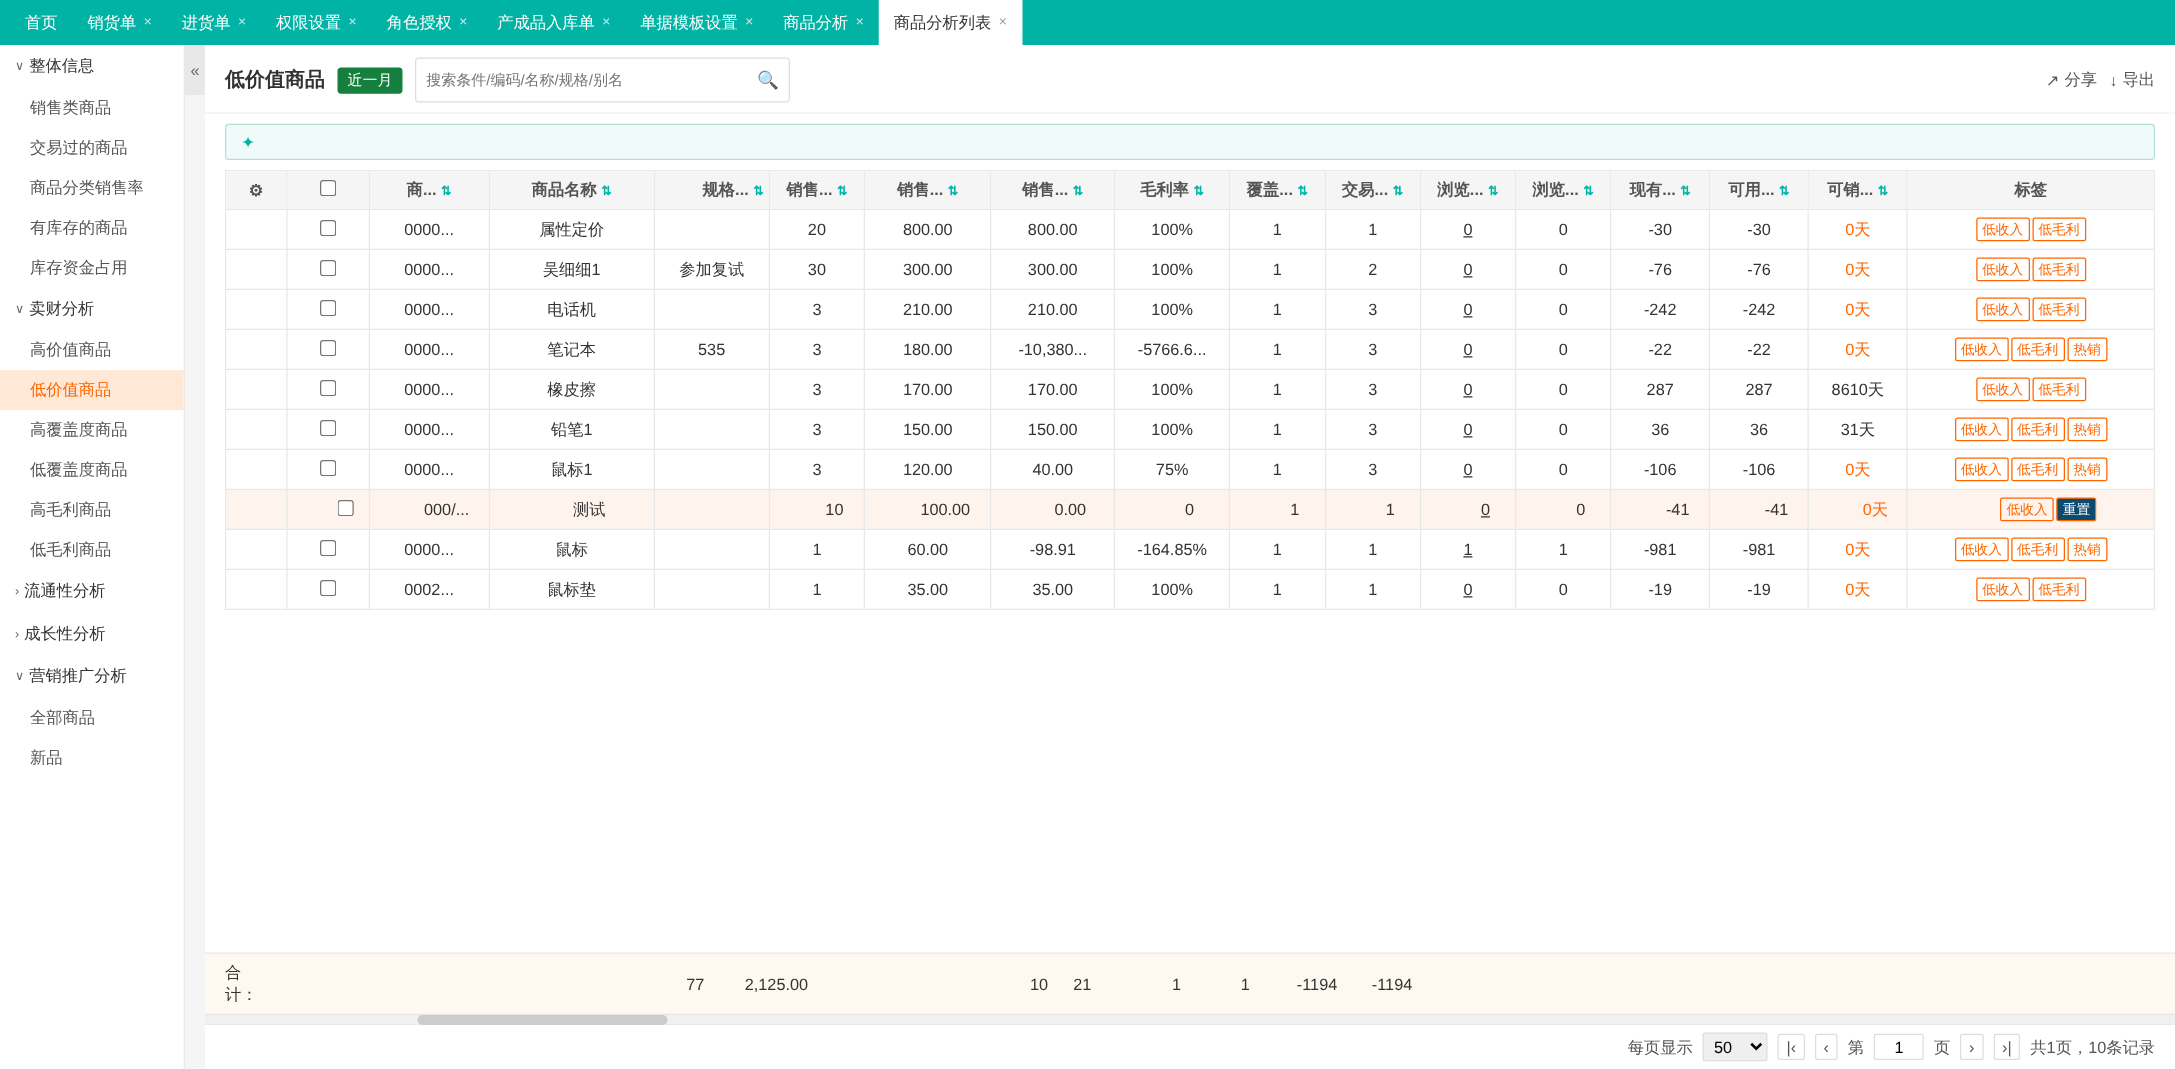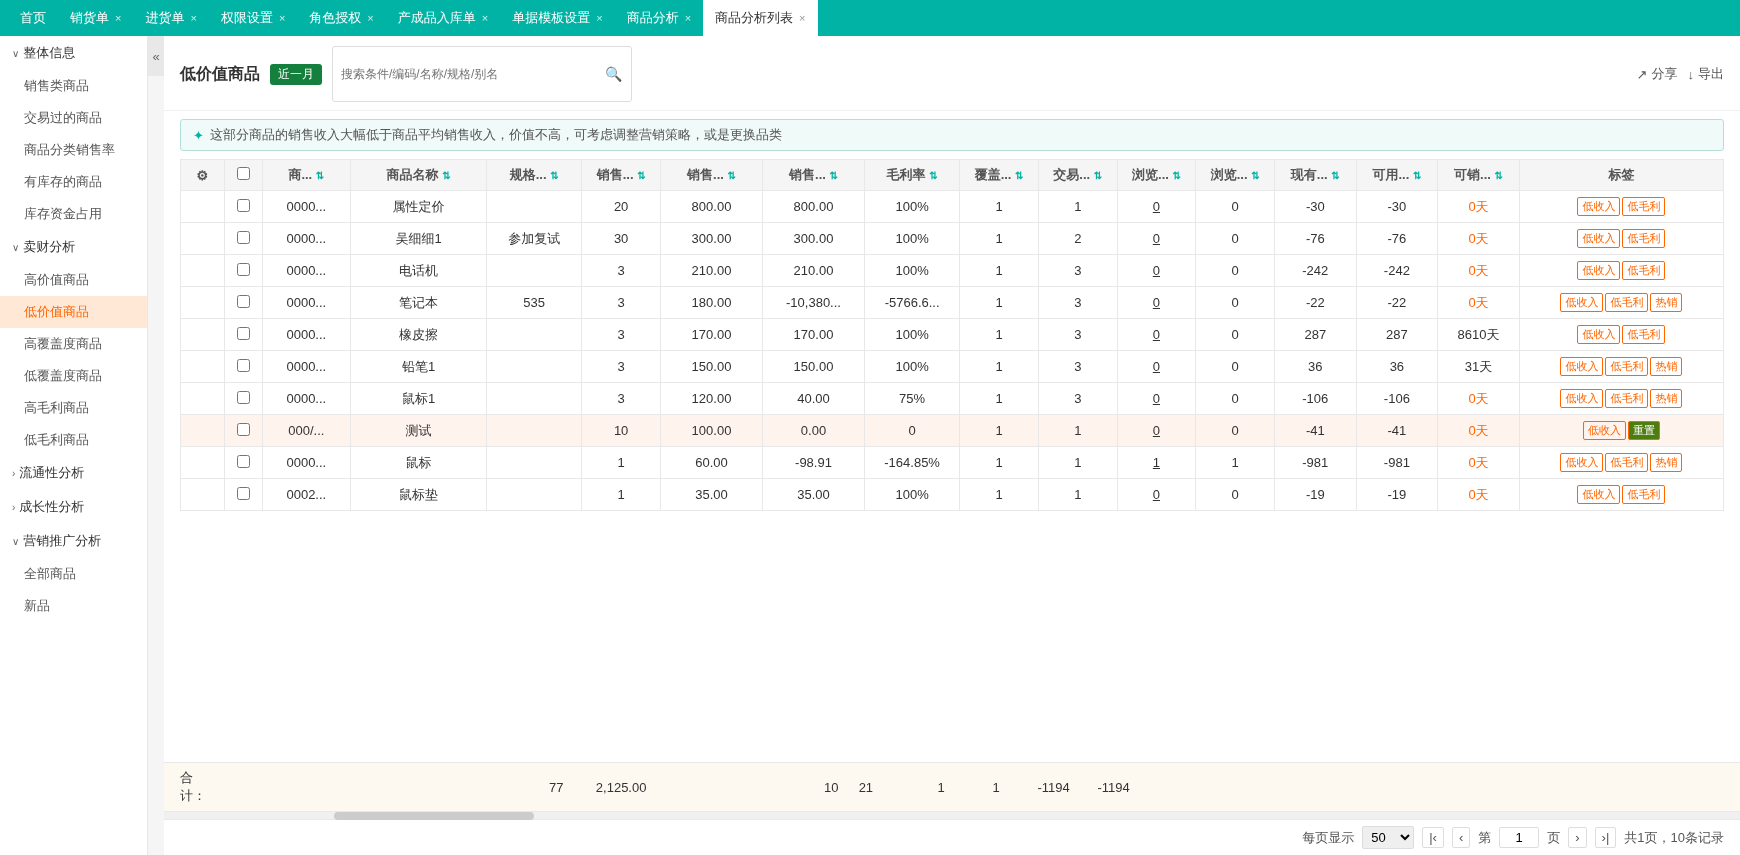--- a/index.html
+++ b/index.html
@@ -100,21 +100,21 @@
       padding: 2px 8px;
       font-size: 12px;
       cursor: pointer;
       margin-right: 10px;
     }
     .search-box {
       display: flex;
       align-items: center;
       border: 1px solid #ddd;
       border-radius: 3px;
-      padding: 19px 8px;
+      padding: 9px 8px;
       flex: 1;
       max-width: 300px;
     }
     .search-box input {
       border: none;
       outline: none;
       font-size: 12px;
       color: #333;
       width: 100%;
     }
@@ -171,32 +171,32 @@
       top: 0;
       z-index: 10;
     }
     table td {
       border: 1px solid #e8e8e8;
       padding: 5px 4px;
       text-align: center;
       color: #333;
       white-space: nowrap;
     }
-    table tr.highlighted td { background: #fff3ed; }
+    table tr.highlighted td { background: #fff3ed; padding-left: 32px; }
     .col-sort { color: #00b3a4; font-size: 10px; }
     .tag-label {
       display: inline-block;
       border: 1px solid #ff6600;
       color: #ff6600;
       border-radius: 2px;
       padding: 1px 4px;
       font-size: 11px;
       margin: 1px;
     }
-    .tag-label.red-fill { background: #4d7c0f; color: #fff; }
+    .tag-label.red-fill { background: #0c4a6e; color: #fff; }
     .underline-link { text-decoration: underline; color: #333; cursor: pointer; }
     
     
     .table-footer {
       border-top: 1px solid #e8e8e8;
       background: #fef9f0;
       padding: 6px 16px;
       display: flex;
       align-items: center;
       font-size: 12px;
@@ -359,36 +359,35 @@
         </div>
         <div class="action-btn">
           <span>↓</span>
           <span>导出</span>
         </div>
       </div>
     </div>
 
     <div class="info-bar">
       <span class="tip-icon">✦</span>
-      <span>这部分商品的销售收入大幅低于商品平均销售收入，价值不高，可考虑调整营销策略，或是更换品类</span>
     </div>
 
     <div class="table-container">
       <table>
         <thead>
           <tr>
             <th style="width:32px;">
               <span>⚙</span>
             </th>
             <th style="width:28px;">
               <input type="checkbox" style="">
             </th>
             <th style="width:65px;">商... <span class="col-sort">⇅</span></th>
             <th style="width:100px;">商品名称 <span class="col-sort">⇅</span></th>
-            <th style="width:70px;">规格... <span class="col-sort">⇅</span></th>
+            <th style="width:70px;text-align:right;">规格... <span class="col-sort">⇅</span></th>
             <th style="width:55px;">销售... <span class="col-sort">⇅</span></th>
             <th style="width:75px;">销售... <span class="col-sort">⇅</span></th>
             <th style="width:75px;">销售... <span class="col-sort">⇅</span></th>
             <th style="width:70px;">毛利率 <span class="col-sort">⇅</span></th>
             <th style="width:55px;">覆盖... <span class="col-sort">⇅</span></th>
             <th style="width:55px;">交易... <span class="col-sort">⇅</span></th>
             <th style="width:55px;">浏览... <span class="col-sort">⇅</span></th>
             <th style="width:55px;">浏览... <span class="col-sort">⇅</span></th>
             <th style="width:60px;">现有... <span class="col-sort">⇅</span></th>
             <th style="width:60px;">可用... <span class="col-sort">⇅</span></th>

